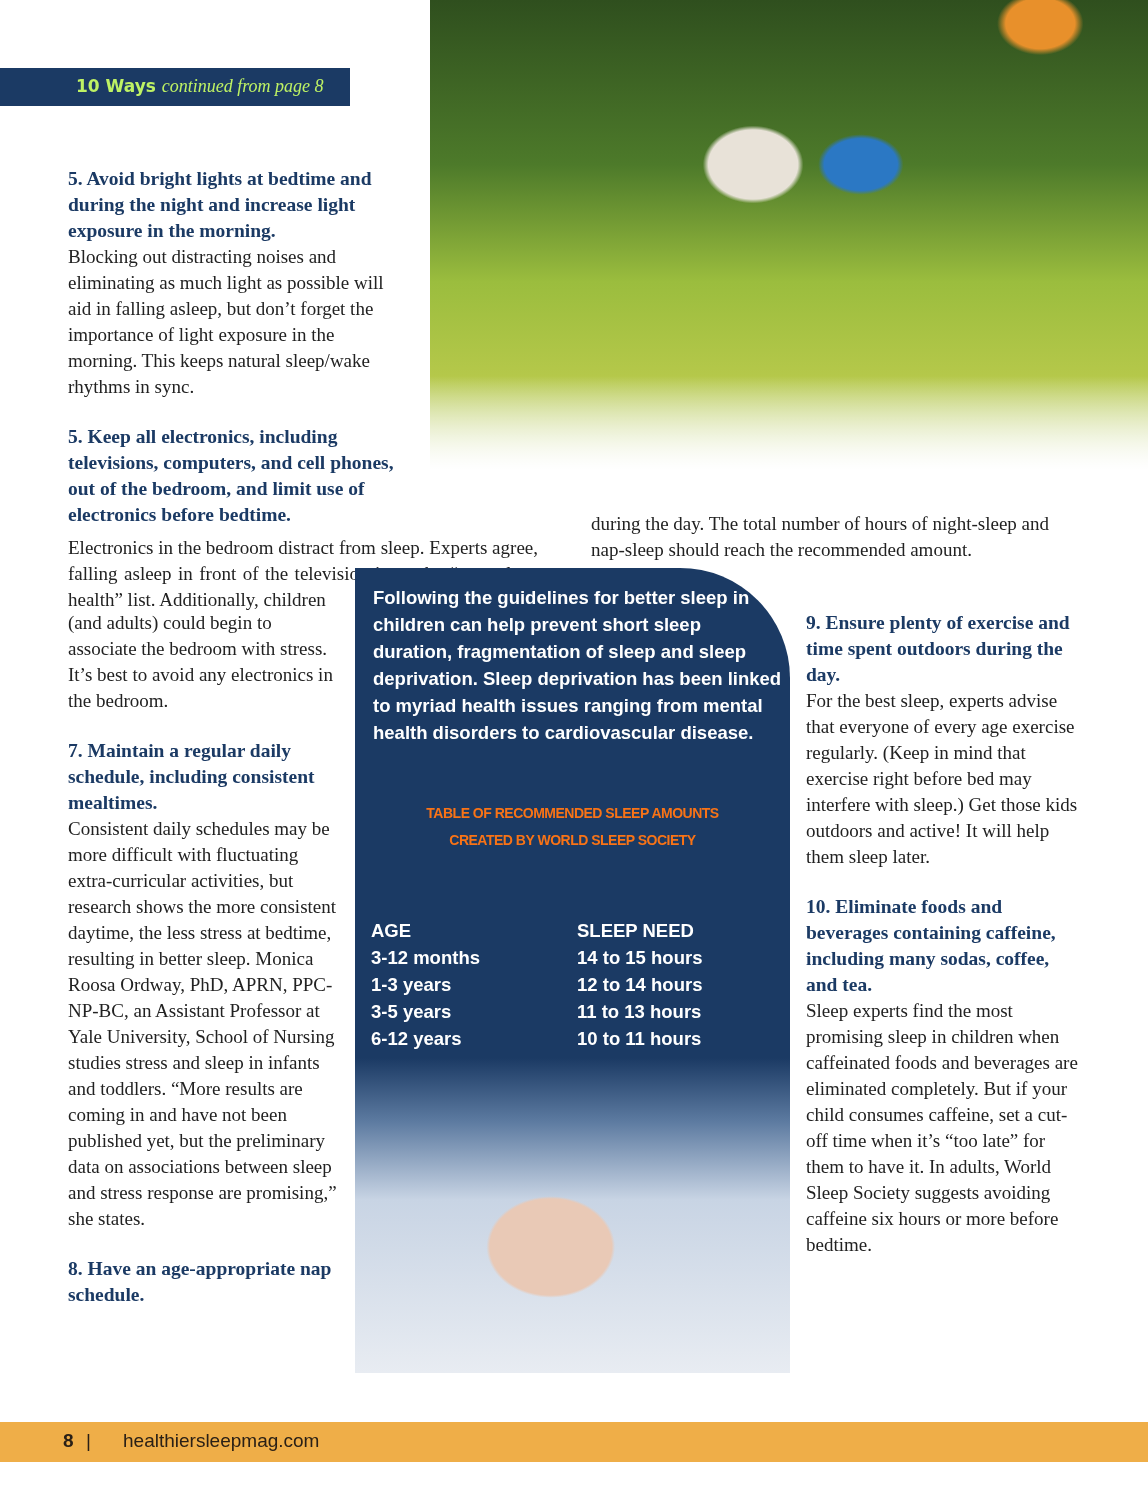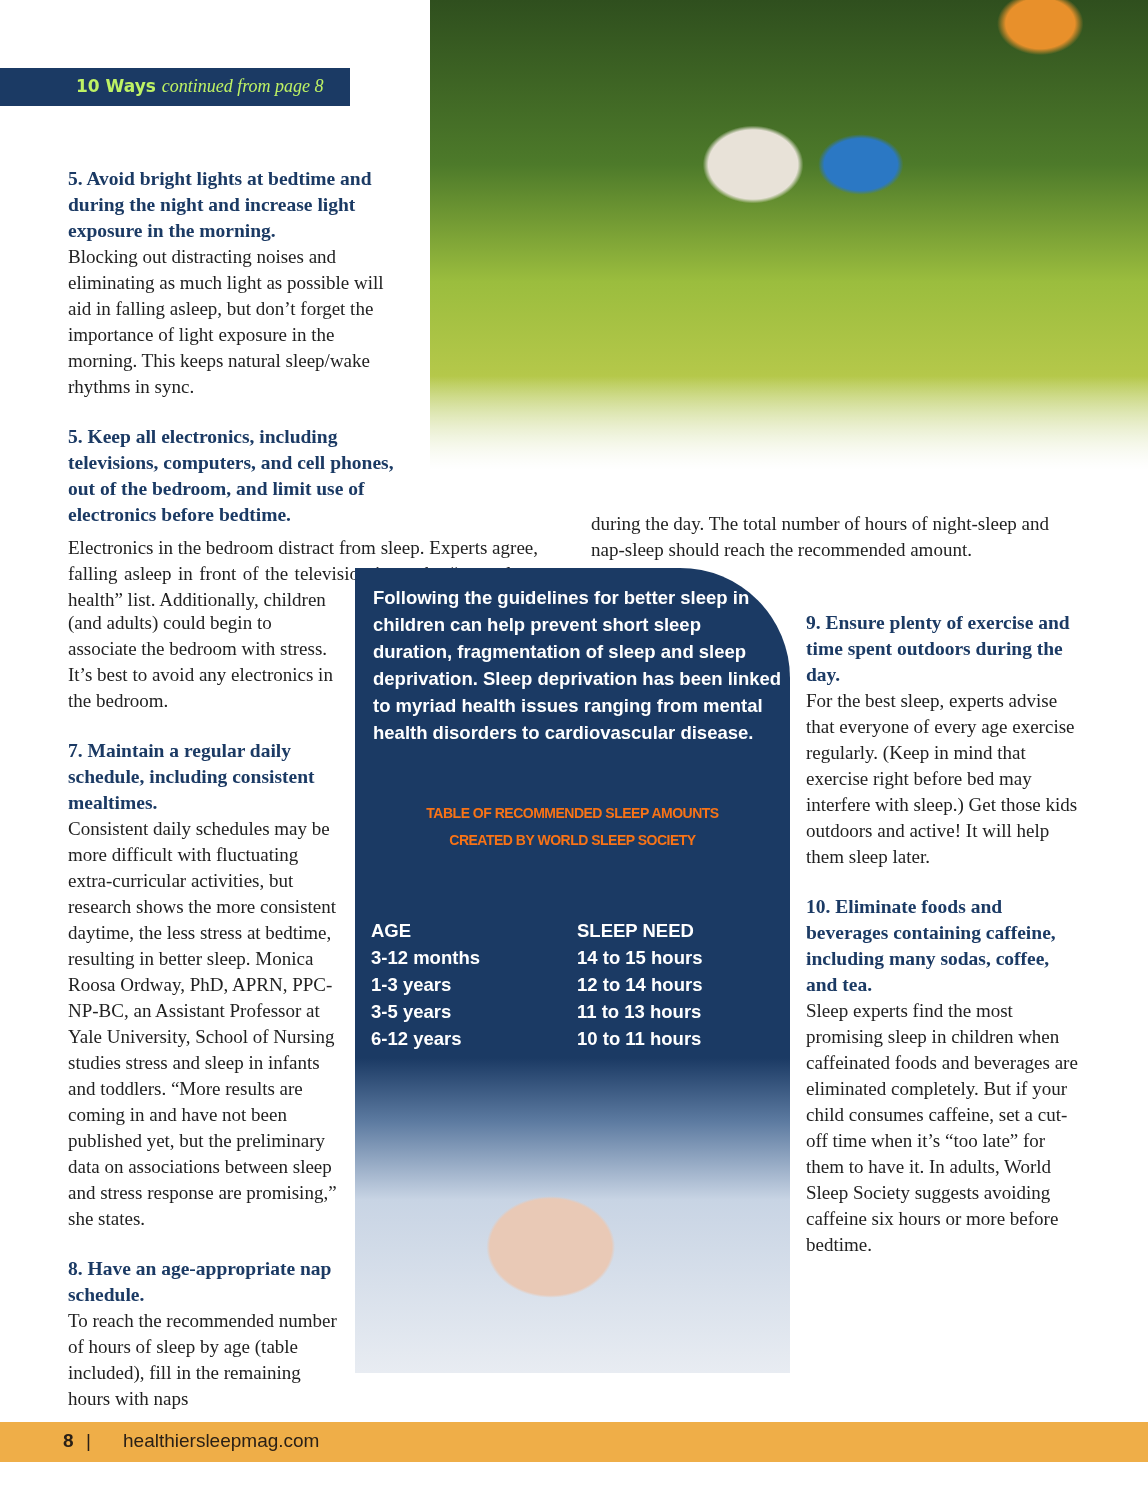--- a/index.html
+++ b/index.html
@@ -47,21 +47,20 @@
   <p class="h">5. Keep all electronics, including televisions, computers, and cell phones, out of the bedroom, and limit use of electronics before bedtime.</p>
 </div>
 <div class="col" style="left:68px;top:515px;width:470px;text-align:justify;">Electronics in the bedroom distract from sleep. Experts agree, falling asleep in front of the television is on the “poor sleep health” list. Additionally, children</div>
 <div class="col" style="left:68px;top:590px;width:270px;">
   <p>(and adults) could begin to associate the bedroom with stress. It’s best to avoid any electronics in the bedroom.</p>
   <div class="gap"></div>
   <p class="h">7. Maintain a regular daily schedule, including consistent mealtimes.</p>
   <p>Consistent daily schedules may be more difficult with fluctuating extra-curricular activities, but research shows the more consistent daytime, the less stress at bedtime, resulting in better sleep. Monica Roosa Ordway, PhD, APRN, PPC-NP-BC, an Assistant Professor at Yale University, School of Nursing studies stress and sleep in infants and toddlers. “More results are coming in and have not been published yet, but the preliminary data on associations between sleep and stress response are promising,” she states.</p>
   <div class="gap"></div>
   <p class="h">8. Have an age-appropriate nap schedule.</p>
-  <p>To reach the recommended number of hours of sleep by age (table included), fill in the remaining hours with naps</p>
 </div>
 
 <div class="col" style="left:591px;top:491px;width:470px;">during the day. The total number of hours of night-sleep and nap-sleep should reach the recommended amount.</div>
 <div class="col" style="left:806px;top:590px;width:275px;">
   <p class="h">9. Ensure plenty of exercise and time spent outdoors during the day.</p>
   <p>For the best sleep, experts advise that everyone of every age exercise regularly. (Keep in mind that exercise right before bed may interfere with sleep.) Get those kids outdoors and active! It will help them sleep later.</p>
   <div class="gap"></div>
   <p class="h">10. Eliminate foods and beverages containing caffeine, including many sodas, coffee, and tea.</p>
   <p>Sleep experts find the most promising sleep in children when caffeinated foods and beverages are eliminated completely. But if your child consumes caffeine, set a cut-off time when it’s “too late” for them to have it. In adults, World Sleep Society suggests avoiding caffeine six hours or more before bedtime.</p>
 </div>

